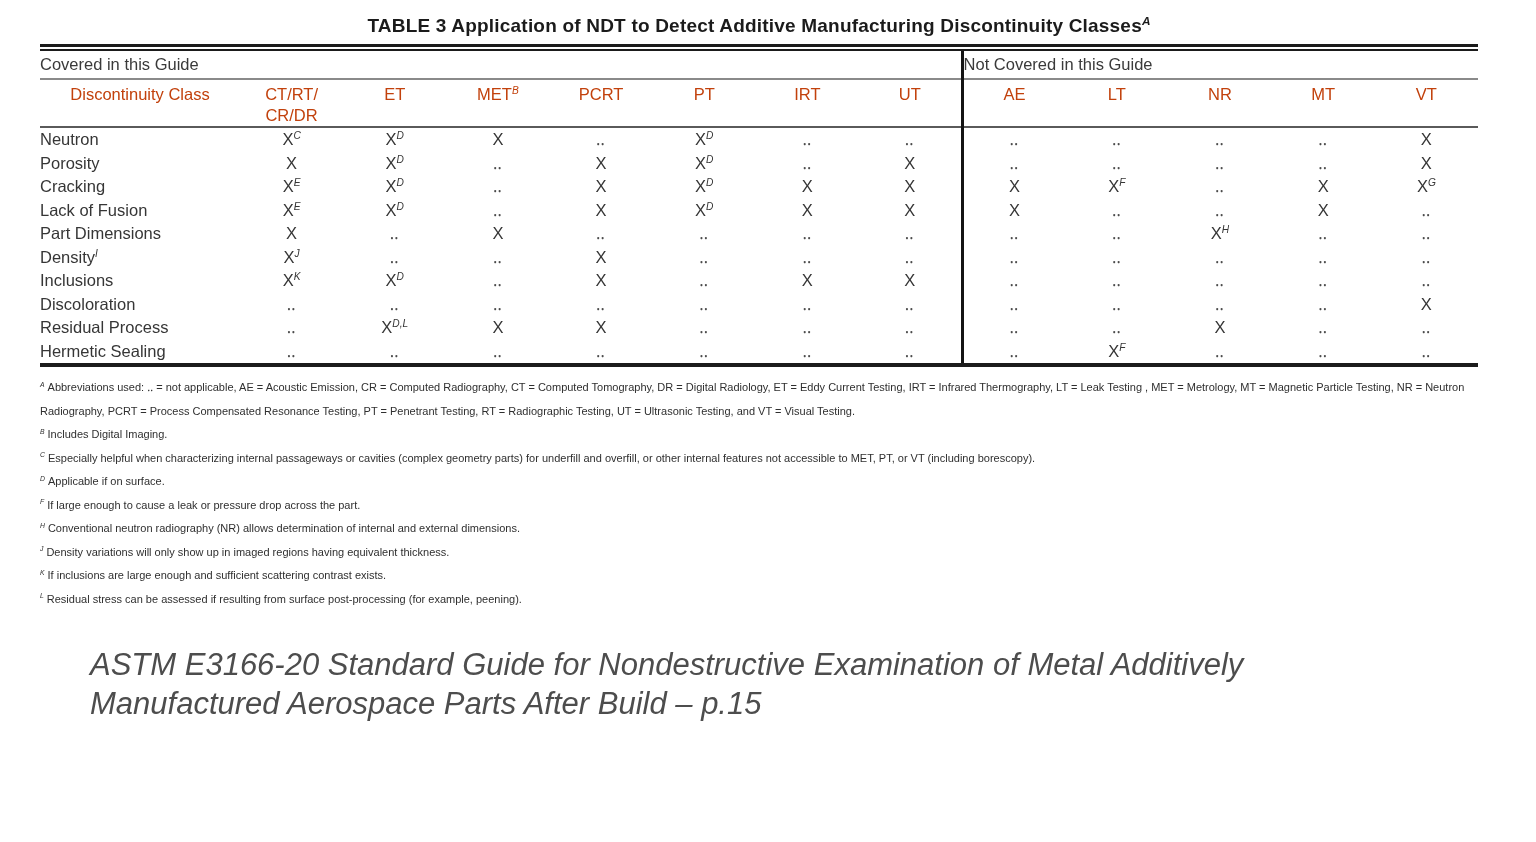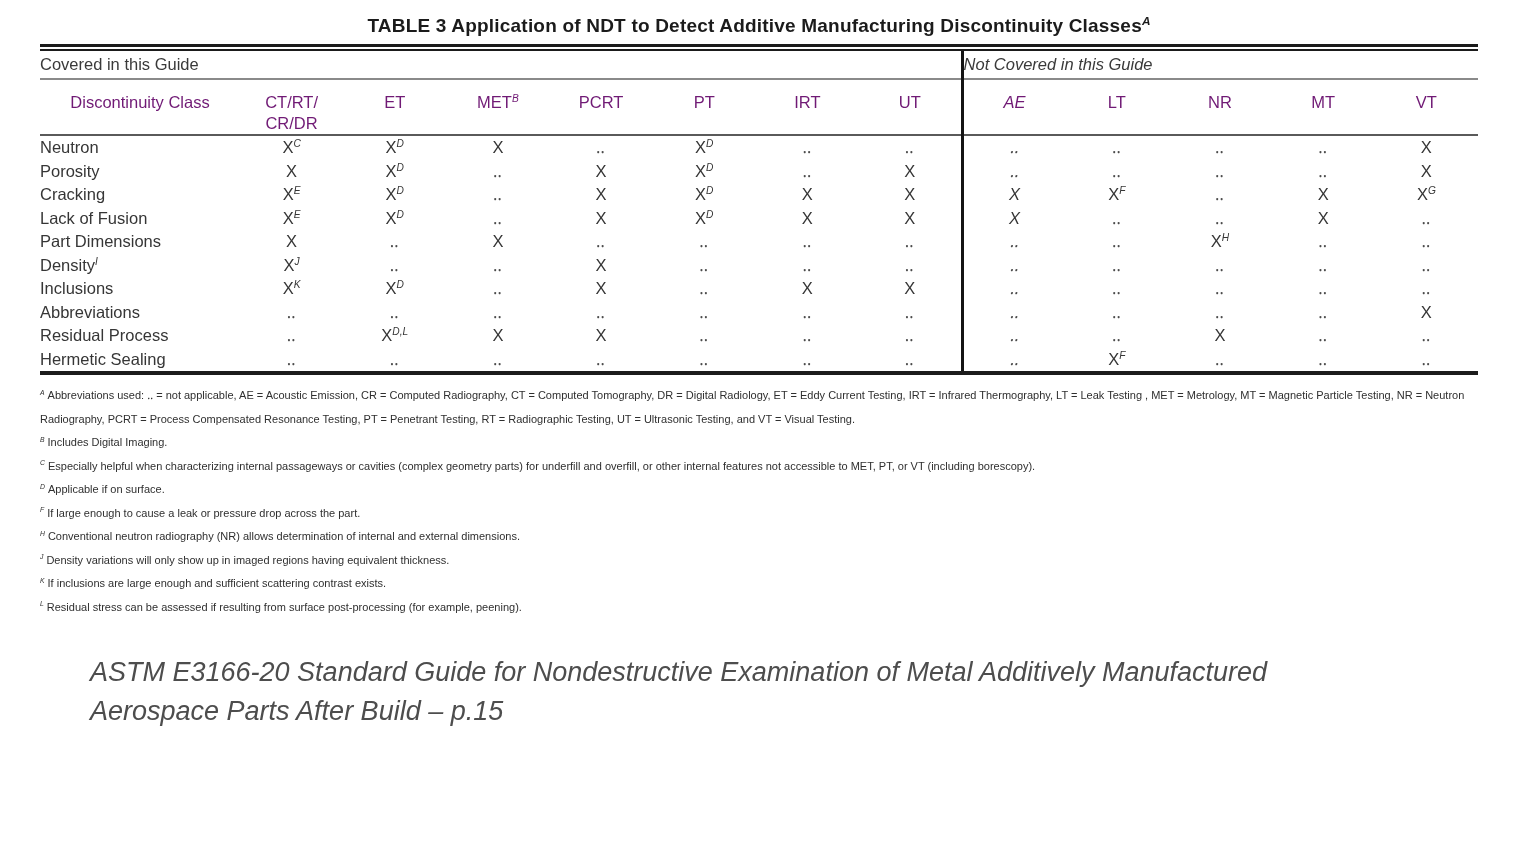--- a/index.html
+++ b/index.html
@@ -43,37 +43,37 @@
     text-align: left;
     height: 28px;
     vertical-align: middle;
     border-bottom: 2px solid #8a8a8a;
     color: #3a3a3a;
   }
   table.ndt thead tr.cols-row th {
     font-weight: normal;
     text-align: center;
     vertical-align: top;
-    padding-top: 12px;
+    padding-top: 4px;
     height: 46px;
     border-bottom: 2px solid #5a5a5a;
-    color: #701a75;
+    color: #c2410c;
     line-height: 21px;
   }
   table.ndt thead th.corner { text-align: left; }
 
   table.ndt tbody td {
     text-align: center;
     height: 23.5px;
     vertical-align: middle;
     line-height: 23.5px;
   }
   table.ndt tbody td.rowlabel { text-align: left; }
 
-  .div-l { border-left: 3px solid #141414; font-style: italic; }
+  .div-l { border-left: 3px solid #141414; }
 
   sup.s {
     font-style: italic;
     font-size: 0.62em;
     vertical-align: super;
     line-height: 0;
   }
   .na { color: #4a4a4a; letter-spacing: 1px; }
 
   .footnotes { margin-top: 9px; }
@@ -87,21 +87,21 @@
     font-size: 0.62em;
     vertical-align: super;
     line-height: 0;
     margin-right: 3px;
   }
 
   .citation {
     margin: 34px 0 0 50px;
     width: 1190px;
     font-style: italic;
-    font-size: 27px;
+    font-size: 31px;
     line-height: 39px;
     color: #4d4d4d;
   }
 </style>
 </head>
 <body>
 
 <div class="page">
 
   <div class="table-title"><span>TABLE 3 Application of NDT to Detect Additive Manufacturing Discontinuity Classes</span><sup>A</sup></div>
@@ -245,21 +245,21 @@
           <td><span class="na">‥</span></td>
           <td>X</td>
           <td>X</td>
           <td class="div-l"><span class="na">‥</span></td>
           <td><span class="na">‥</span></td>
           <td><span class="na">‥</span></td>
           <td><span class="na">‥</span></td>
           <td><span class="na">‥</span></td>
         </tr>
         <tr>
-          <td class="rowlabel">Abbreviations</td>
+          <td class="rowlabel">Discoloration</td>
           <td><span class="na">‥</span></td>
           <td><span class="na">‥</span></td>
           <td><span class="na">‥</span></td>
           <td><span class="na">‥</span></td>
           <td><span class="na">‥</span></td>
           <td><span class="na">‥</span></td>
           <td><span class="na">‥</span></td>
           <td class="div-l"><span class="na">‥</span></td>
           <td><span class="na">‥</span></td>
           <td><span class="na">‥</span></td>

